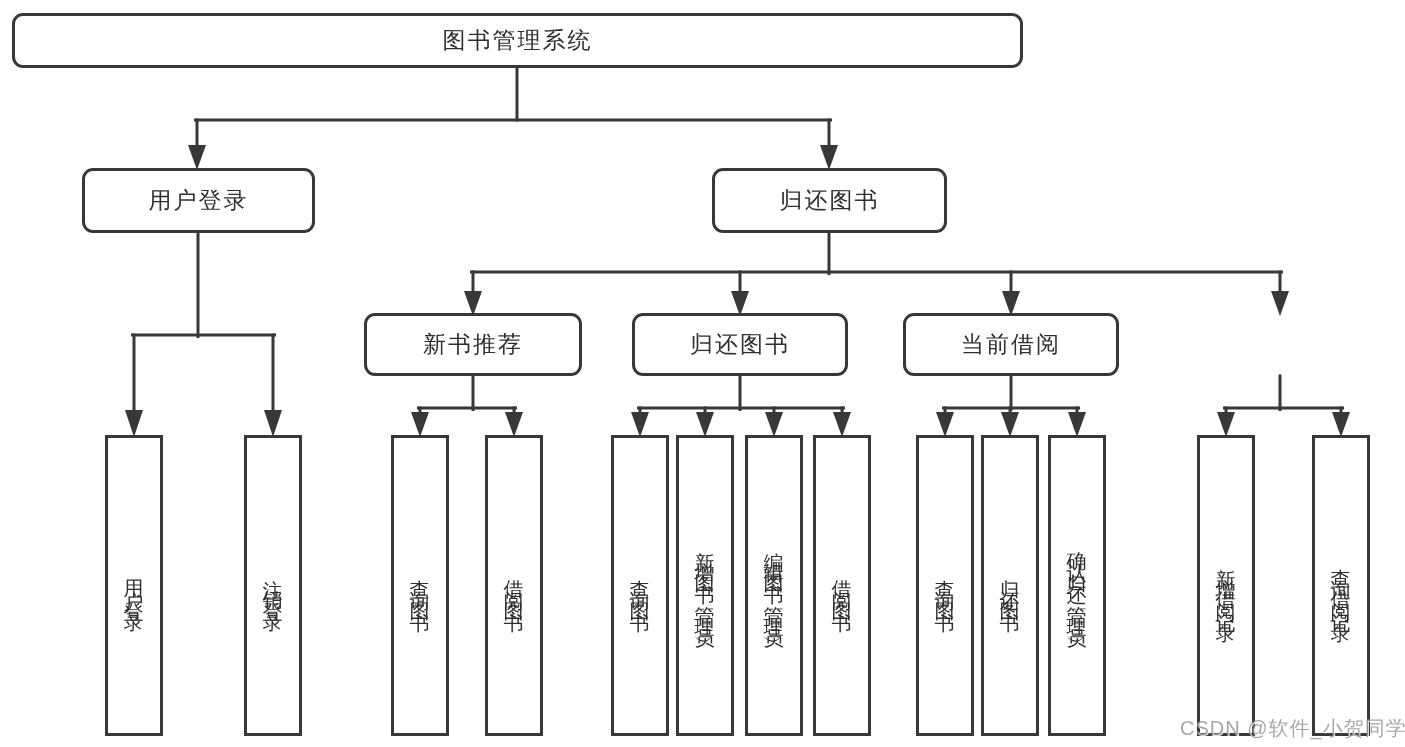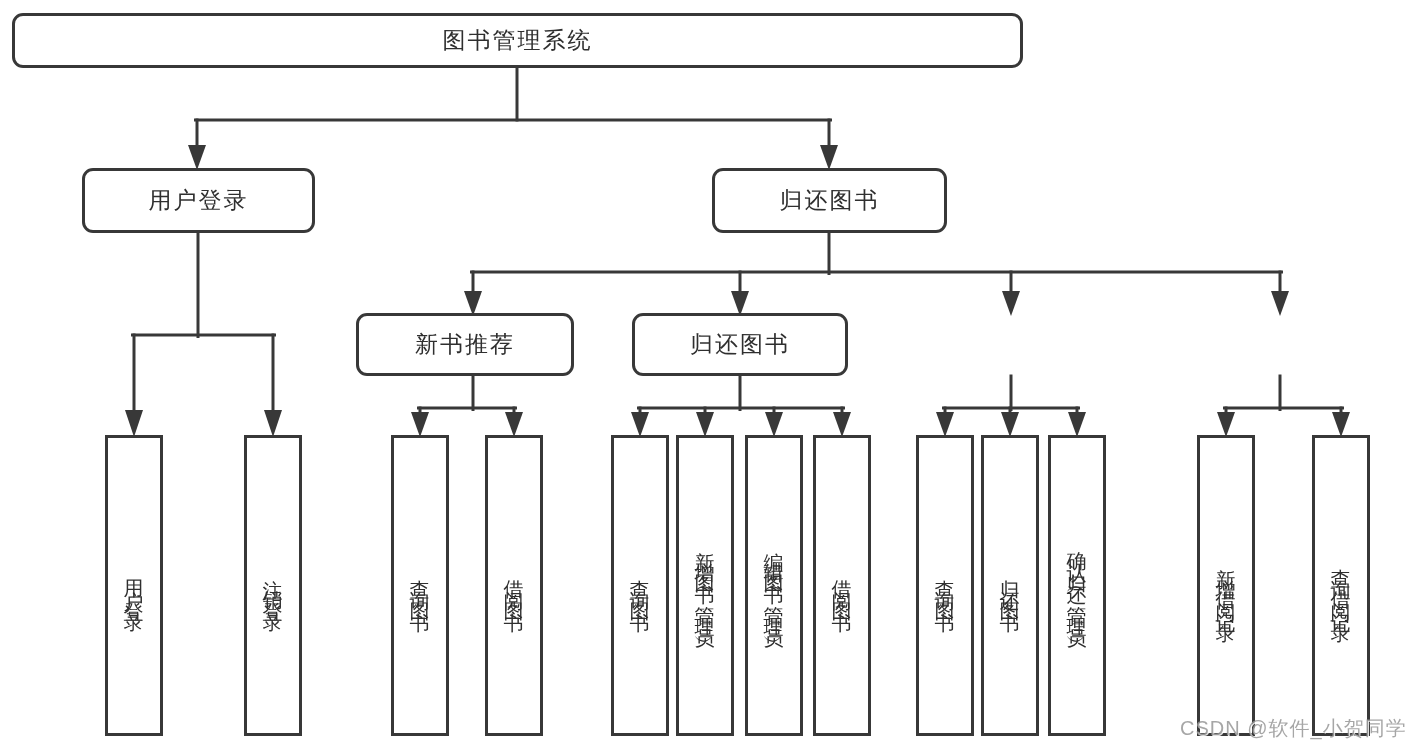--- a/index.html
+++ b/index.html
@@ -98,22 +98,23 @@
       <path d="M1217,412 L1235,412 L1226,437 Z"></path>
       <path d="M1332,412 L1350,412 L1341,437 Z"></path>
     </g>
   </svg>
 
   <div class="box hbox" style="left:12px;top:13px;width:1011px;height:55px">图书管理系统</div>
 
   <div class="box hbox" style="left:82px;top:168px;width:233px;height:65px">用户登录</div>
   <div class="box hbox" style="left:712px;top:168px;width:235px;height:65px">归还图书</div>
 
-  <div class="box hbox" style="left:356px;top:313px;width:218px;height:63px">新书推荐</div>
+  <div class="box hbox" style="left:364px;top:313px;width:218px;height:63px">新书推荐</div>
   <div class="box hbox" style="left:632px;top:313px;width:216px;height:63px">归还图书</div>
+  <div class="box hbox" style="left:903px;top:313px;width:216px;height:63px">当前借阅</div>
 
   <div class="box vbox" style="left:105px">
     <span class="vtext">用户登录</span>
     </div>
   <div class="box vbox" style="left:244px">
     <span class="vtext">注销登录</span>
     </div>
 
   <div class="box vbox" style="left:391px">
     <span class="vtext">查询图书</span>

